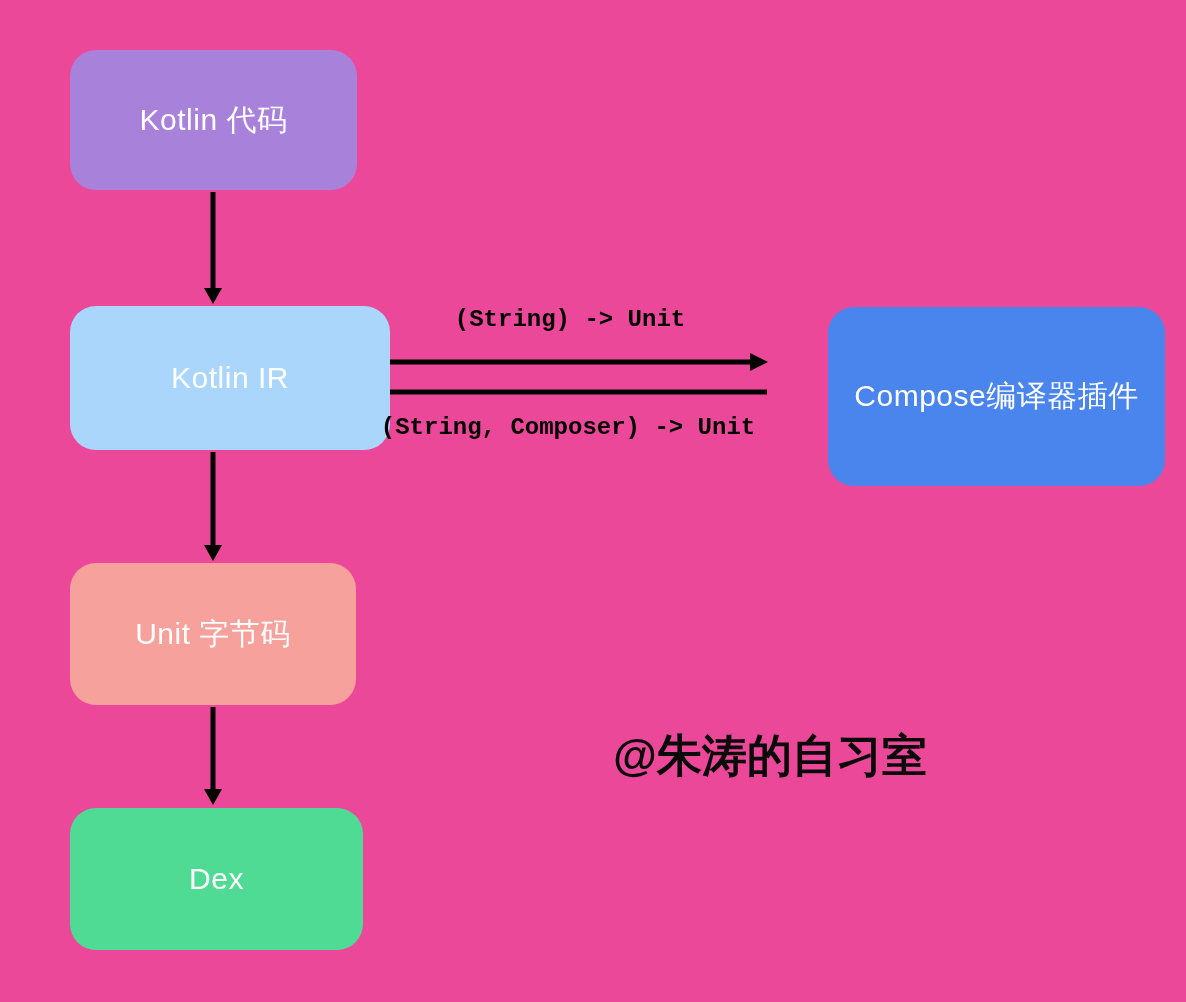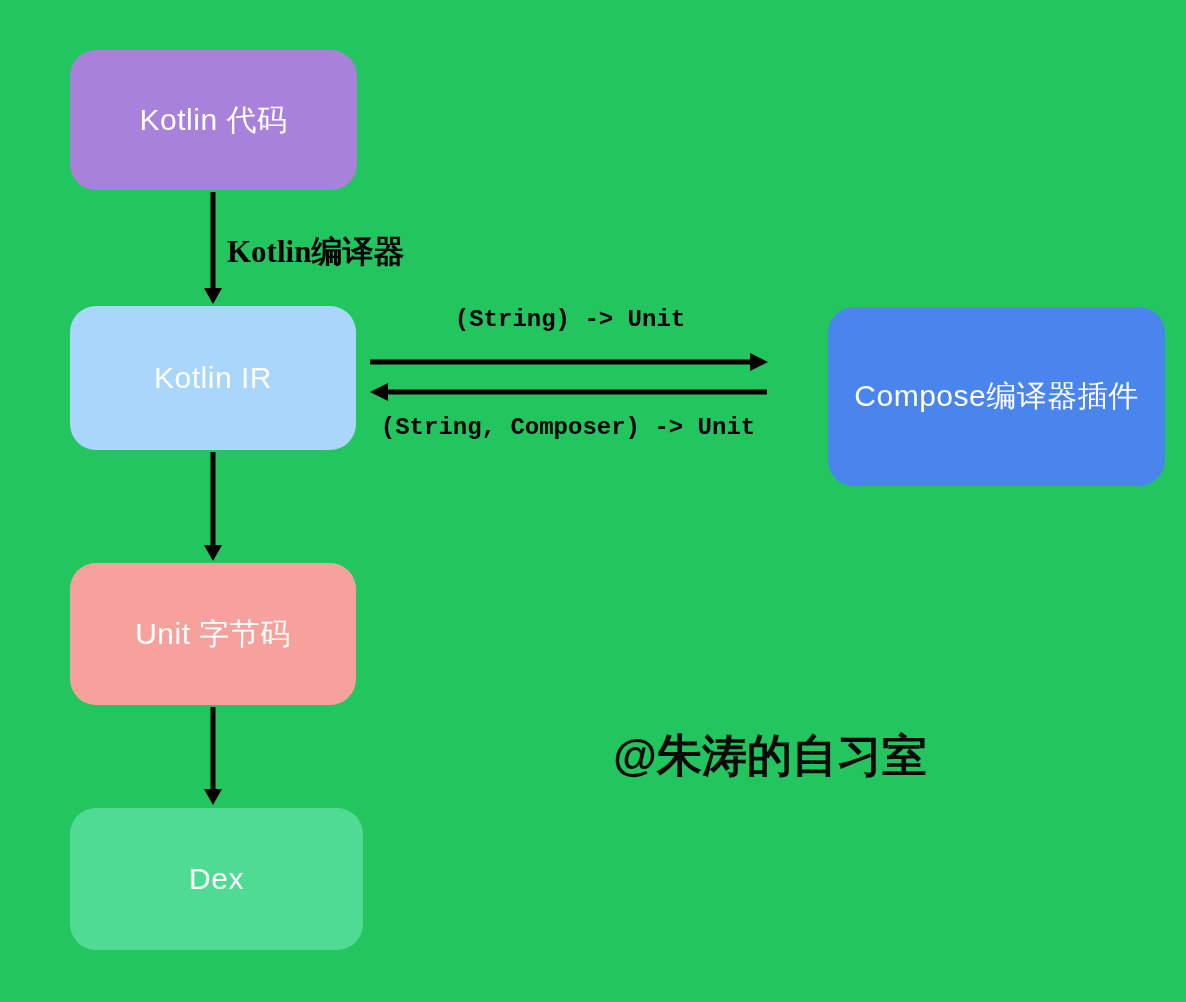--- a/index.html
+++ b/index.html
@@ -18,21 +18,21 @@
     position: absolute;
     border-radius: 26px;
     display: flex;
     align-items: center;
     justify-content: center;
     color: #FFFFFF;
     font-size: 30px;
     letter-spacing: 0.5px;
   }
   .node-kotlin-code   { left: 70px;  top: 50px;  width: 287px; height: 140px; }
-  .node-kotlin-ir     { left: 70px;  top: 306px; width: 286px; height: 144px; }
+  .node-kotlin-ir     { left: 70px;  top: 306px; width: 320px; height: 144px; }
   .node-compose       { left: 828px; top: 307px; width: 337px; height: 179px; }
   .node-java-bytecode { left: 70px;  top: 563px; width: 286px; height: 142px; }
   .node-dex           { left: 70px;  top: 808px; width: 293px; height: 142px; }
 
   .arrow-layer {
     position: absolute;
     left: 0;
     top: 0;
     width: 1186px;
     height: 1002px;
@@ -70,21 +70,21 @@
     font-family: Liberation Sans, sans-serif;
     font-weight: bold;
     font-size: 45px;
     color: #0A0A0A;
     white-space: nowrap;
   }
 </style>
 </head>
 <body>
 
-<div class="canvas" style="background: #22c55e;">
+<div class="canvas" style="background: #ec4899;">
 
   <svg class="arrow-layer" viewBox="0 0 1186 1002" xmlns="http://www.w3.org/2000/svg">
 
     <g>
       <line x1="213" y1="192" x2="213" y2="289" stroke="#000" stroke-width="5"></line>
       <polygon points="204,288 222,288 213,304" fill="#000"></polygon>
     </g>
 
     <g>
       <line x1="370" y1="362" x2="752" y2="362" stroke="#000" stroke-width="5"></line>
@@ -120,21 +120,20 @@
   </div>
 
   <div class="node node-java-bytecode" style="background: rgb(246, 161, 156);">
     <span>Unit 字节码</span>
   </div>
 
   <div class="node node-dex" style="background: rgb(80, 219, 149);">
     <span>Dex</span>
   </div>
 
-  <div class="edge-label-serif label-kotlin-compiler">Kotlin编译器</div>
 
   <div class="edge-label-mono label-string-unit">(String) -&gt; Unit</div>
 
   <div class="edge-label-mono label-string-composer-unit">(String, Composer) -&gt; Unit</div>
 
   <div class="watermark">@朱涛的自习室</div>
 
 </div>
 
 </body></html>

